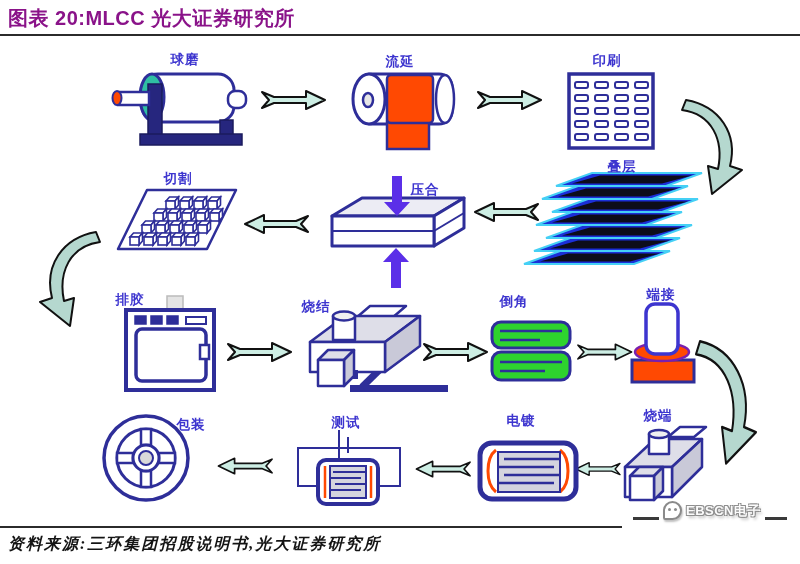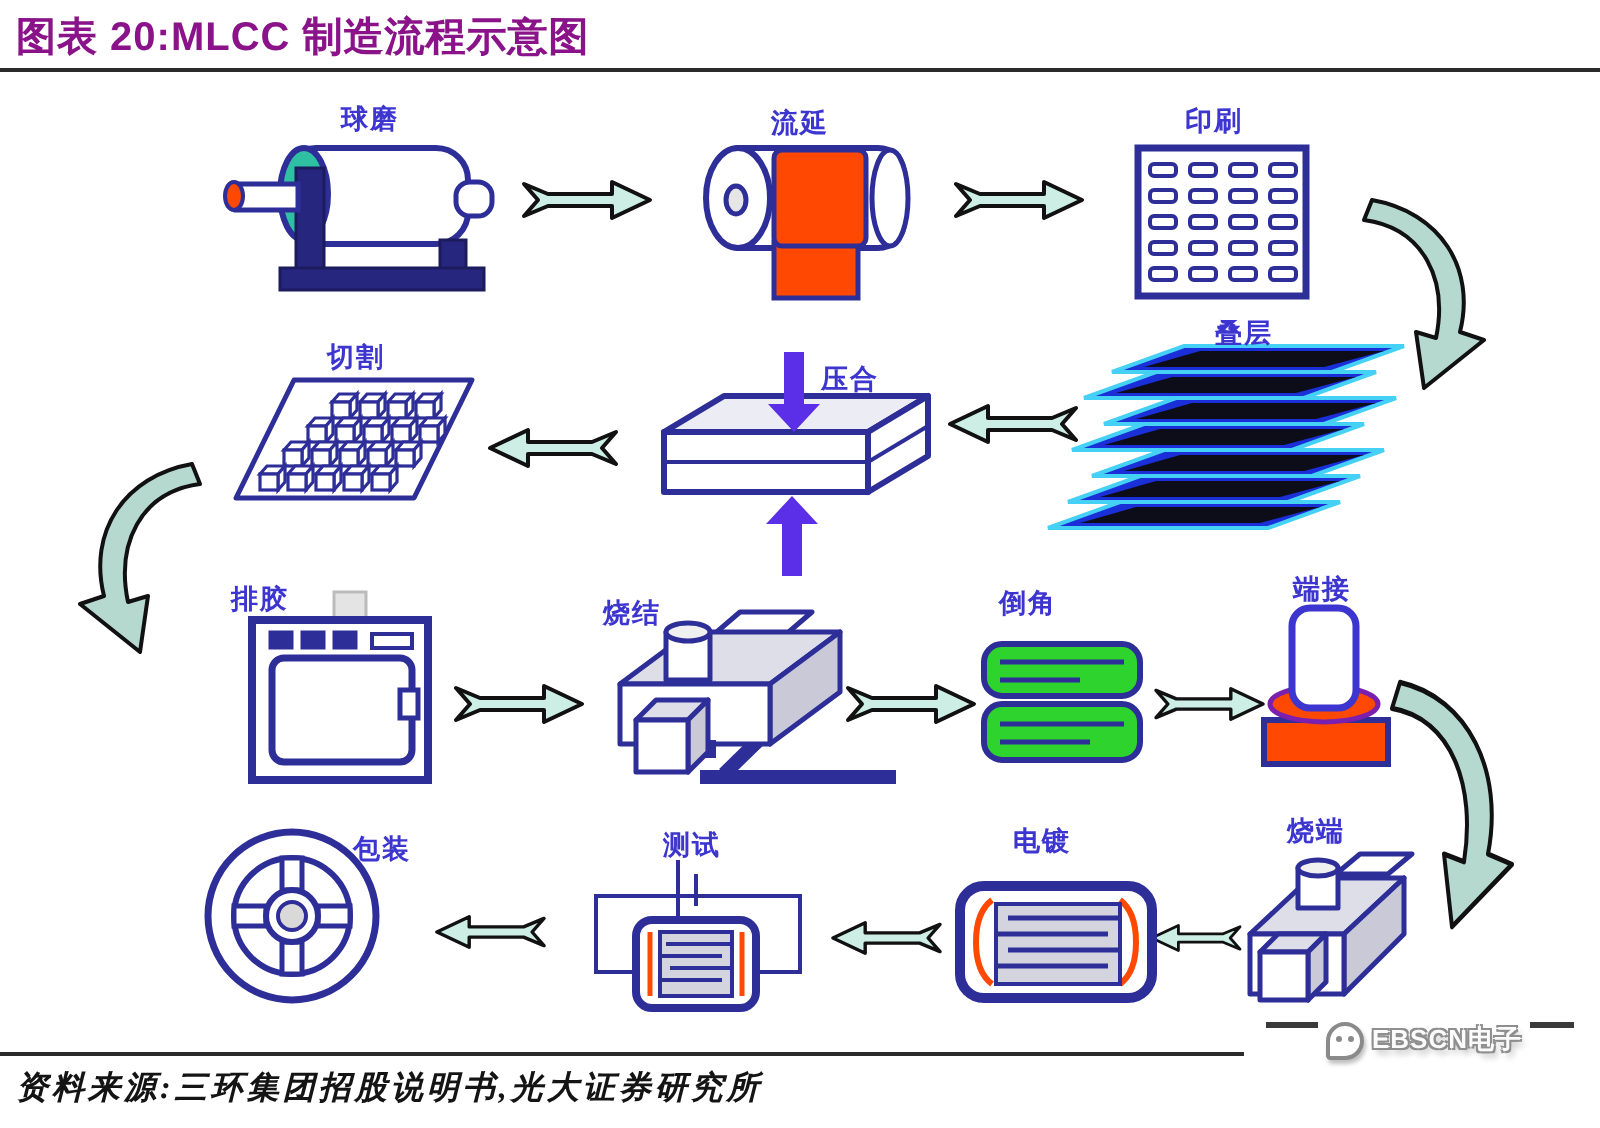--- a/index.html
+++ b/index.html
@@ -19,43 +19,43 @@
   .lbl{
     font-family:"Liberation Sans",sans-serif;font-weight:bold;font-size:13.5px;
     fill:var(--label,#3d35cf);letter-spacing:1px;
   }
   #source-text{
     position:absolute;left:8px;top:534px;
     font-family:"Liberation Serif",serif;font-size:16px;font-weight:600;
     letter-spacing:2px;color:#141414;white-space:nowrap;font-style:italic;
   }
   #logo-bar{
-    position:absolute;left:620px;top:511px;width:180px;height:32px;
-    display:flex;align-items:flex-start;justify-content:center;gap:4px;
+    position:absolute;left:620px;top:488px;width:180px;height:32px;
+    display:flex;align-items:flex-end;justify-content:center;gap:4px;
   }
   .logo-line{height:3px;background:#3a3a3a;}
   #logo-line-left{width:26px;}
   #logo-line-right{width:22px;}
   #chat-icon{
     width:15px;height:15px;border:2px solid #8a8a8a;border-radius:50% 50% 50% 12%;
     background:#fff;position:relative;flex:0 0 auto;box-shadow:1px 2px 2px #c0c0c0;
   }
   #chat-icon i{
     position:absolute;left:3px;top:5px;width:3px;height:3px;border-radius:50%;
     background:#8a8a8a;box-shadow:6px 0 0 #8a8a8a;
   }
   #logo-text{
     font-size:13px;font-weight:bold;letter-spacing:.5px;color:#fbfbfb;white-space:nowrap;
     text-shadow:-1px -1px 0 #8f8f8f,1px -1px 0 #8f8f8f,-1px 1px 0 #8f8f8f,1px 1px 0 #8f8f8f,2px 3px 3px #bdbdbd;
   }
 </style>
 </head>
 <body>
 
-<div id="figure-title">图表 20:MLCC 制造流程示意图</div>
+<div id="figure-title">图表 20:MLCC 光大证券研究所</div>
 <div class="rule" id="title-rule"></div>
 
 <svg id="diagram-svg" width="800" height="564" viewBox="0 0 800 564">
   <defs>
     <g id="arrow">
       <polygon points="0,-8 12,-3 44,-3 44,-9 63,0 44,9 44,3 12,3 0,8 7,0" fill="var(--arrowFill,#cdeee4)" stroke="#111" stroke-width="2" stroke-linejoin="round"></polygon>
     </g>
     <g id="curve">
       <path d="M 6,4 C 40,10 58,38 50,70 L 62,74 L 32,98 L 28,70 L 38,73 C 44,44 32,18 2,14 Z" fill="var(--curveFill,#b5d8cf)" stroke="#111" stroke-width="2" stroke-linejoin="round"></path>
     </g>

